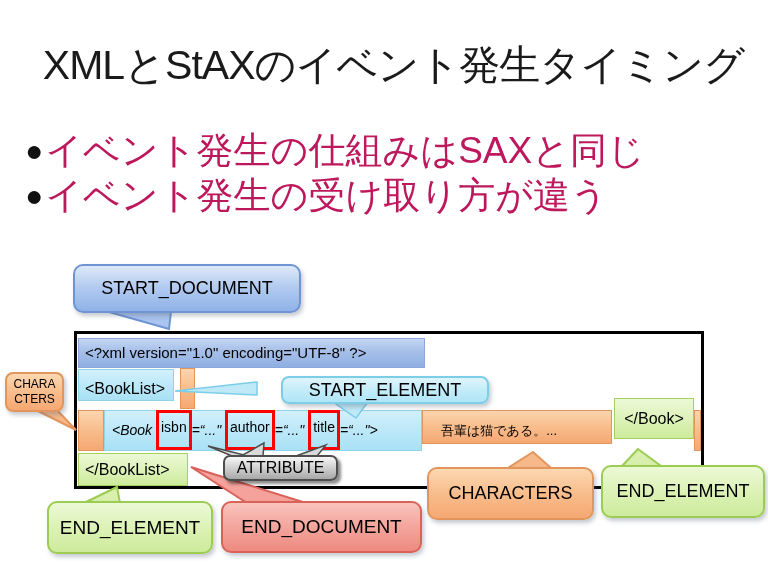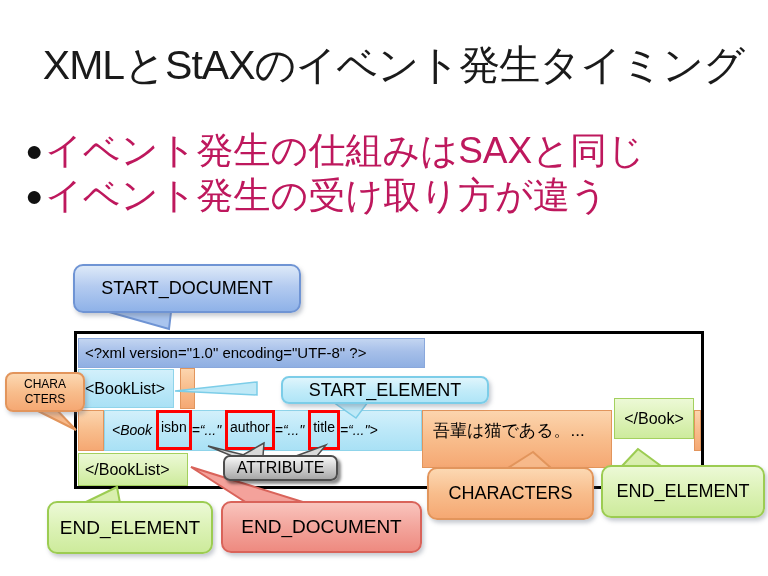--- a/index.html
+++ b/index.html
@@ -18,44 +18,44 @@
 
   
   .doc-box{left:74px;top:331px;width:630px;height:158px;border:3px solid #000;background:#fff;z-index:1;}
   .seg{position:absolute;box-sizing:border-box;z-index:2;font-size:16px;color:#000;}
   .seg.blue  {background:linear-gradient(180deg,#c3d5f1 0%,#a6bfe9 45%,#8fafe2 100%);border:1px solid #8aa8dc;}
   .seg.cyan  {background:linear-gradient(180deg,#d2f0fb 0%,#bce8f8 50%,#a9e1f5 100%);border:1px solid #8fd4ea;}
   .seg.orange{background:linear-gradient(180deg,#fcd5ae 0%,#f8bd8c 50%,#f5a873 100%);border:1px solid #e2955c;}
   .seg.green {background:linear-gradient(180deg,#ecf9d6 0%,#ddf2b9 50%,#cdeb9c 100%);border:1px solid #a3d05e;}
 
   .row-decl   {left:78px;top:338px;width:347px;height:30px;line-height:28px;padding-left:6px;font-size:15px;white-space:nowrap;}
-  .row-blopen {left:78px;top:369px;width:96px;height:39px;line-height:37px;padding-left:6px;}
+  .row-blopen {left:78px;top:369px;width:96px;height:32px;line-height:37px;padding-left:6px;}
   .ws-bar     {left:180px;top:368px;width:15px;height:41px;z-index:4;}
   .r3-indent  {left:78px;top:410px;width:26px;height:41px;}
   .r3-book    {left:104px;top:410px;width:318px;height:41px;line-height:39px;padding-left:7px;font-size:14px;white-space:nowrap;}
-  .r3-chars   {left:422px;top:410px;width:190px;height:58px;line-height:39px;padding-left:10px;font-size:17px;white-space:nowrap;}
+  .r3-chars   {left:422px;top:410px;width:190px;height:34px;line-height:39px;padding-left:18px;font-size:13px;white-space:nowrap;}
   .r3-bclose  {left:614px;top:398px;width:80px;height:41px;line-height:39px;text-align:center;}
   .r3-sliver  {left:694px;top:410px;width:7px;height:41px;}
   .row-blclose{left:78px;top:453px;width:110px;height:33px;line-height:31px;padding-left:6px;}
 
   .code-part{white-space:pre;font-style:italic;}
   .attr-box{display:inline-block;border:3px solid #ff0000;height:34px;line-height:28px;padding:0 2px;vertical-align:middle;margin-top:-3px;background:transparent;}
 
   
   .callout{position:absolute;box-sizing:border-box;z-index:7;display:flex;align-items:center;justify-content:center;
            border-radius:10px;box-shadow:2px 3px 4px rgba(90,100,120,0.35);color:#000;text-align:center;white-space:nowrap;}
   .co-blue  {background:linear-gradient(180deg,#dde9f8 0%,#b4cbf0 45%,#8fb2e8 100%);border:2px solid #6f94d4;}
   .co-cyan  {background:linear-gradient(180deg,#dff5fc 0%,#c3ecf9 50%,#b0e5f7 100%);border:2px solid #7ccde8;margin-left:26px;}
   .co-orange{background:linear-gradient(180deg,#fcd8b2 0%,#f8bd8c 50%,#f5a873 100%);border:2px solid #e2955c;}
   .co-green {background:linear-gradient(180deg,#ecf9d6 0%,#dcf2b6 50%,#cdeb9c 100%);border:2px solid #9ccc52;}
   .co-pink  {background:linear-gradient(180deg,#f9c4bd 0%,#f3a59c 50%,#ee8a80 100%);border:2px solid #d9635a;}
   .co-gray  {background:linear-gradient(180deg,#f7f7f7 0%,#cfcfcf 50%,#a8a8a8 100%);border:2px solid #4d4d4d;box-shadow:3px 3px 3px rgba(0,0,0,0.45);}
 
   .co-start-document{left:73px;top:264px;width:228px;height:49px;font-size:18px;}
-  .co-chara{left:5px;top:372px;width:80px;height:40px;font-size:12px;line-height:1.25;border-radius:8px;flex-direction:column;}
+  .co-chara{left:5px;top:372px;width:59px;height:40px;font-size:12px;line-height:1.25;border-radius:8px;flex-direction:column;}
   .co-start-element{left:255px;top:376px;width:208px;height:28px;font-size:18px;border-radius:8px;}
   .co-attribute{left:223px;top:455px;width:115px;height:26px;font-size:16px;border-radius:7px;z-index:8;}
   .co-end-element-bl{left:47px;top:501px;width:166px;height:53px;font-size:19px;}
   .co-end-document{left:221px;top:501px;width:201px;height:52px;font-size:19px;}
   .co-characters{left:427px;top:467px;width:167px;height:53px;font-size:18px;}
   .co-end-element-r{left:601px;top:465px;width:164px;height:53px;font-size:18px;}
 
   .tails{left:0;top:0;width:768px;height:576px;z-index:5;pointer-events:none;}
 </style>
 </head>

